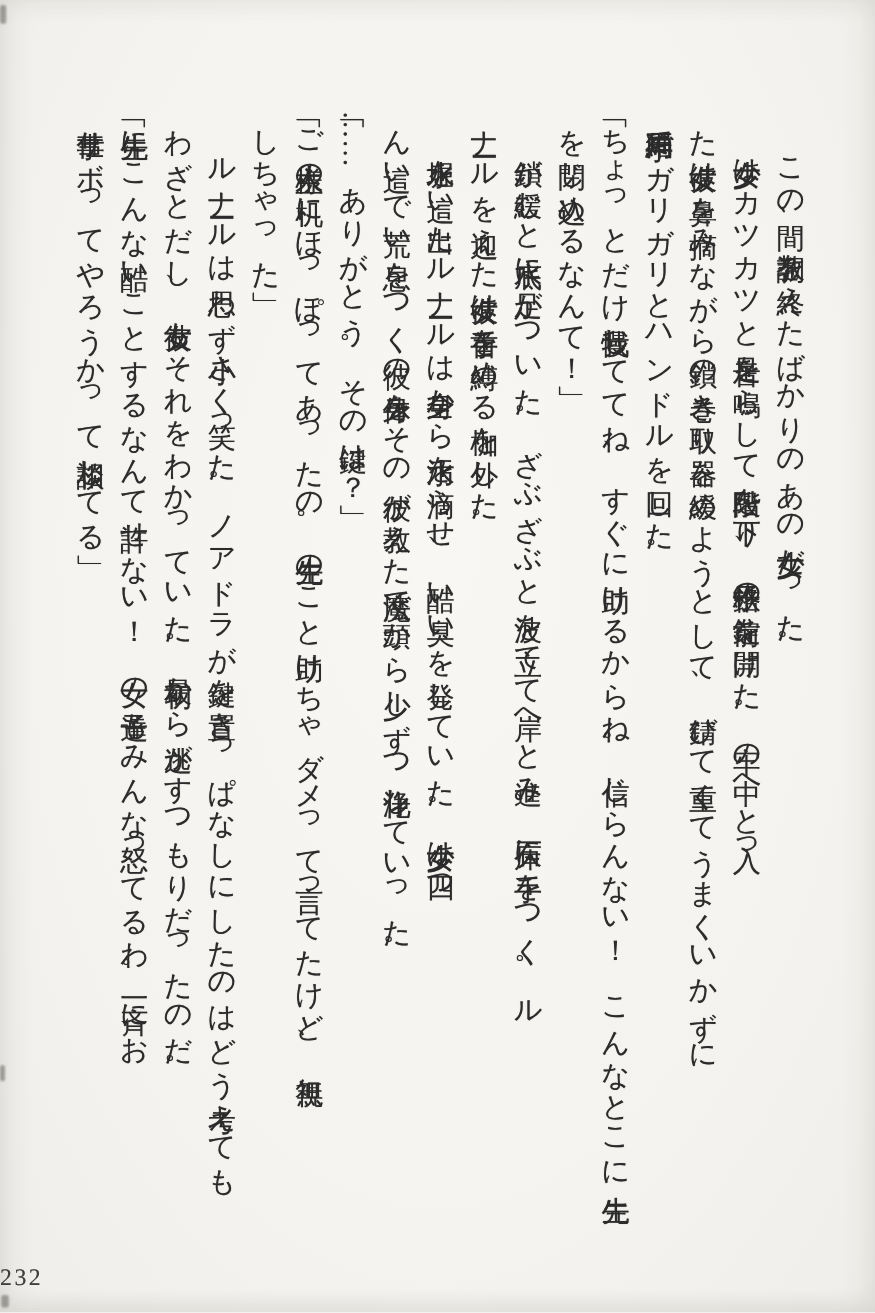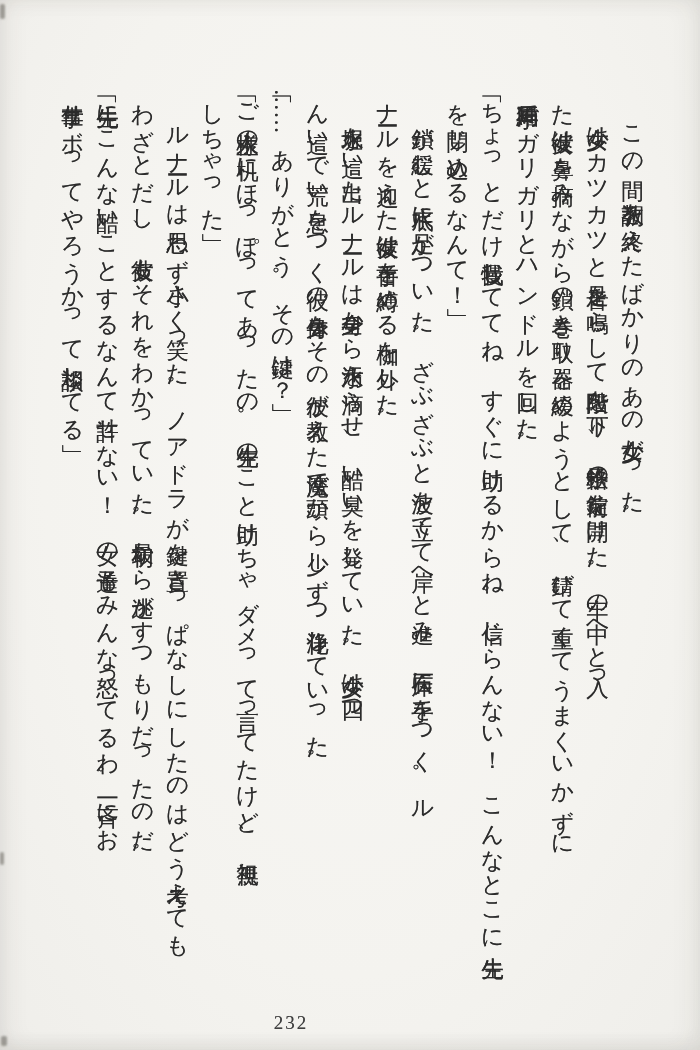--- a/index.html
+++ b/index.html
@@ -36,21 +36,21 @@
     white-space: nowrap;
   }
   .text-line {
     height: auto;
   }
   .page-number {
     position: absolute;
     top: 1012px;
     left: 0;
     width: 582px;
-    text-align: center;
+    text-align: left;
     font-size: 19px;
     letter-spacing: 2px;
     color: #3f3f3f;
     text-shadow: 0 0 0.5px rgba(60,60,60,0.5);
   }
   
   .artifact {
     position: absolute;
     background: #4a473f;
     border-radius: 2px;

